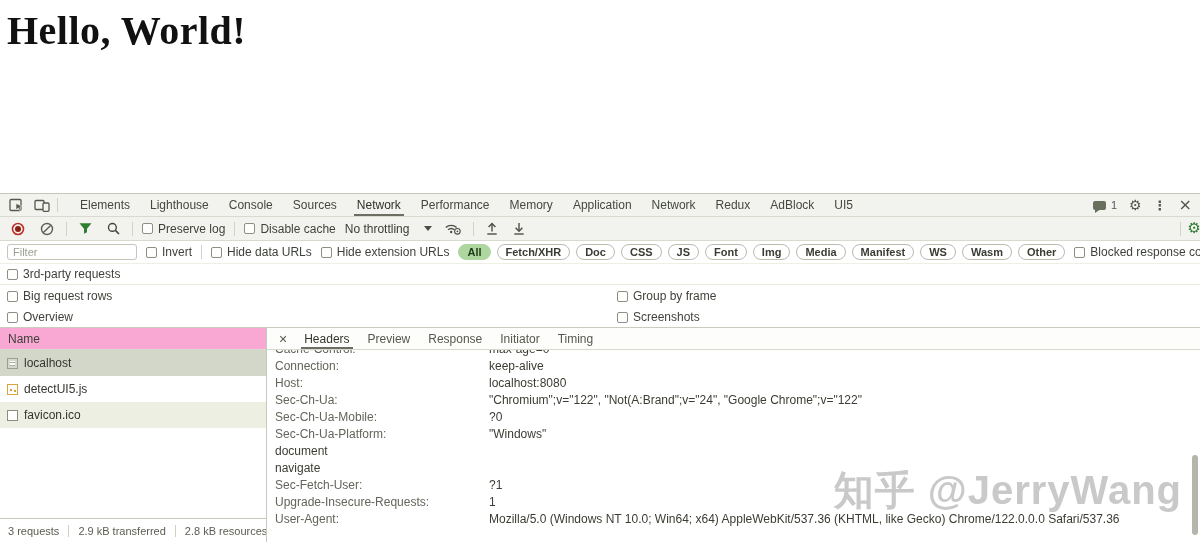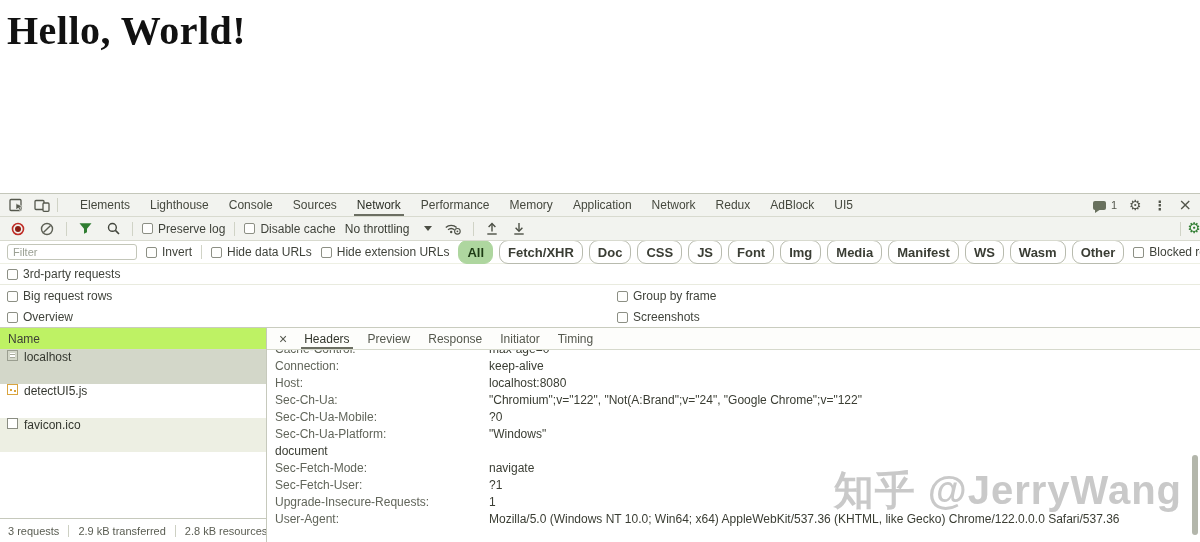--- a/index.html
+++ b/index.html
@@ -60,37 +60,37 @@
     border-bottom: 1px solid #eef0e4; white-space: nowrap;
   }
   .filter-input {
     width: 130px; height: 16px; border: 1px solid #c3c6b9; border-radius: 3px;
     font-family: "Liberation Sans", sans-serif; font-size: 11px; padding: 0 5px; color: #333; outline: none;
   }
   .filter-input::placeholder { color: #9ba094; }
   .pills { display: flex; align-items: center; gap: 6px; }
   .pill {
     border: 1px solid #b8bbae; border-radius: 9px; background: #fff;
-    height: 24px; display: flex; align-items: center; padding: 0 8px;
-    font-size: 13px; font-weight: bold; color: #3a3d34;
+    height: 16px; display: flex; align-items: center; padding: 0 8px;
+    font-size: 11px; font-weight: bold; color: #3a3d34;
   }
   .pill.selected { background: var(--accent-green, #aed69f); border-color: var(--accent-green, #aed69f); color: var(--accent-green-text, #1d3a14); }
 
   
   .opt-row { flex: none; display: flex; align-items: center; padding: 0 7px; position: relative; }
   .opt-r1 { height: 21px; border-bottom: 1px solid #e9ebdf; }
   .opt-r2 { height: 22px; }
   .opt-r3 { height: 21px; border-bottom: 1px solid #c9ccbf; }
   .opt-right { position: absolute; left: 617px; top: 0; height: 100%; display: flex; align-items: center; }
 
   
   .main { flex: 1; display: flex; min-height: 0; }
   .left { width: 267px; flex: none; border-right: 1px solid #c6c9bc; display: flex; flex-direction: column; background: #fff; min-height: 0; }
-  .name-header { height: 22px; flex: none; background: #bef264; border-bottom: 1px solid #d6d9cc; display: flex; align-items: center; padding: 0 8px; color: #3c3f36; }
-  .req-row { height: 34px; flex: none; display: flex; align-items: flex-start; gap: 6px; padding: 0 7px; color: #33362e; }
+  .name-header { height: 22px; flex: none; background: #f9a8d4; border-bottom: 1px solid #d6d9cc; display: flex; align-items: center; padding: 0 8px; color: #3c3f36; }
+  .req-row { height: 26px; flex: none; display: flex; align-items: center; gap: 6px; padding: 0 7px; color: #33362e; }
   .req-row.selected { background: var(--selected-row, #d3d7c9); }
   .req-row.striped { background: var(--striped-row, #edefe3); }
   .file-icon { width: 11px; height: 11px; border: 1px solid #9a9e90; flex: none; position: relative; background: #fff; }
   .file-icon.doc { padding: 2px; background-image: repeating-linear-gradient(to bottom, #a8ab9e 0 1px, transparent 1px 3px); background-clip: content-box; }
   .file-icon.js { border-color: var(--js-icon-orange, #d9a43e); }
   .file-icon.js::after { content: ""; position: absolute; left: 2px; top: 4px; width: 2px; height: 2px; background: var(--js-icon-orange, #d9a43e); box-shadow: 4px 1px 0 var(--js-icon-orange, #d9a43e); }
   .file-icon.img { border-color: #8a8d82; }
   .left-spacer { flex: 1; }
   .status-bar { height: 24px; flex: none; border-top: 1px solid #c6c9bc; display: flex; align-items: center; padding: 4px 8px; font-size: 11px; color: #5a5d52; white-space: nowrap; overflow: hidden; }
   .status-item { flex: none; }
@@ -406,21 +406,20 @@
             <div class="hdr-row">
               <span class="hdr-name">Sec-Ch-Ua-Platform:</span>
               <span class="hdr-value">"Windows"</span>
             </div>
 
             <div class="hdr-row">
               <span class="hdr-value">document</span>
             </div>
 
             <div class="hdr-row">
-              <span class="hdr-name">Sec-Fetch-Mode:</span>
               <span class="hdr-value">navigate</span>
             </div>
 
 
             <div class="hdr-row">
               <span class="hdr-name">Sec-Fetch-User:</span>
               <span class="hdr-value">?1</span>
             </div>
 
             <div class="hdr-row">

